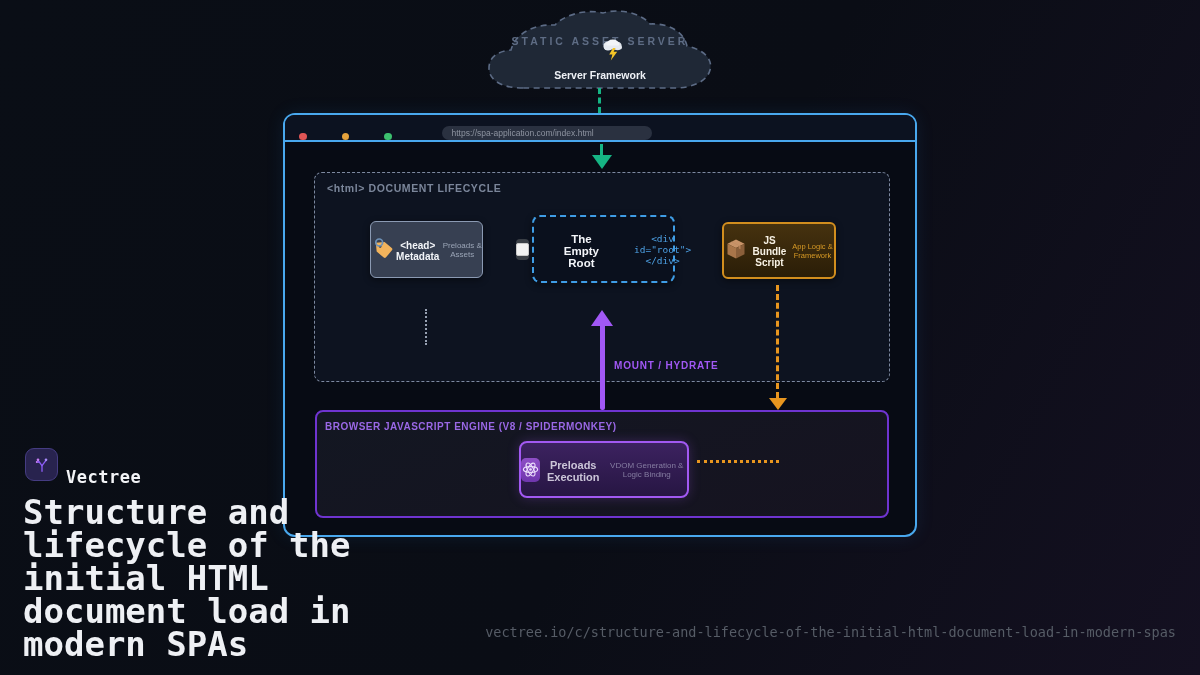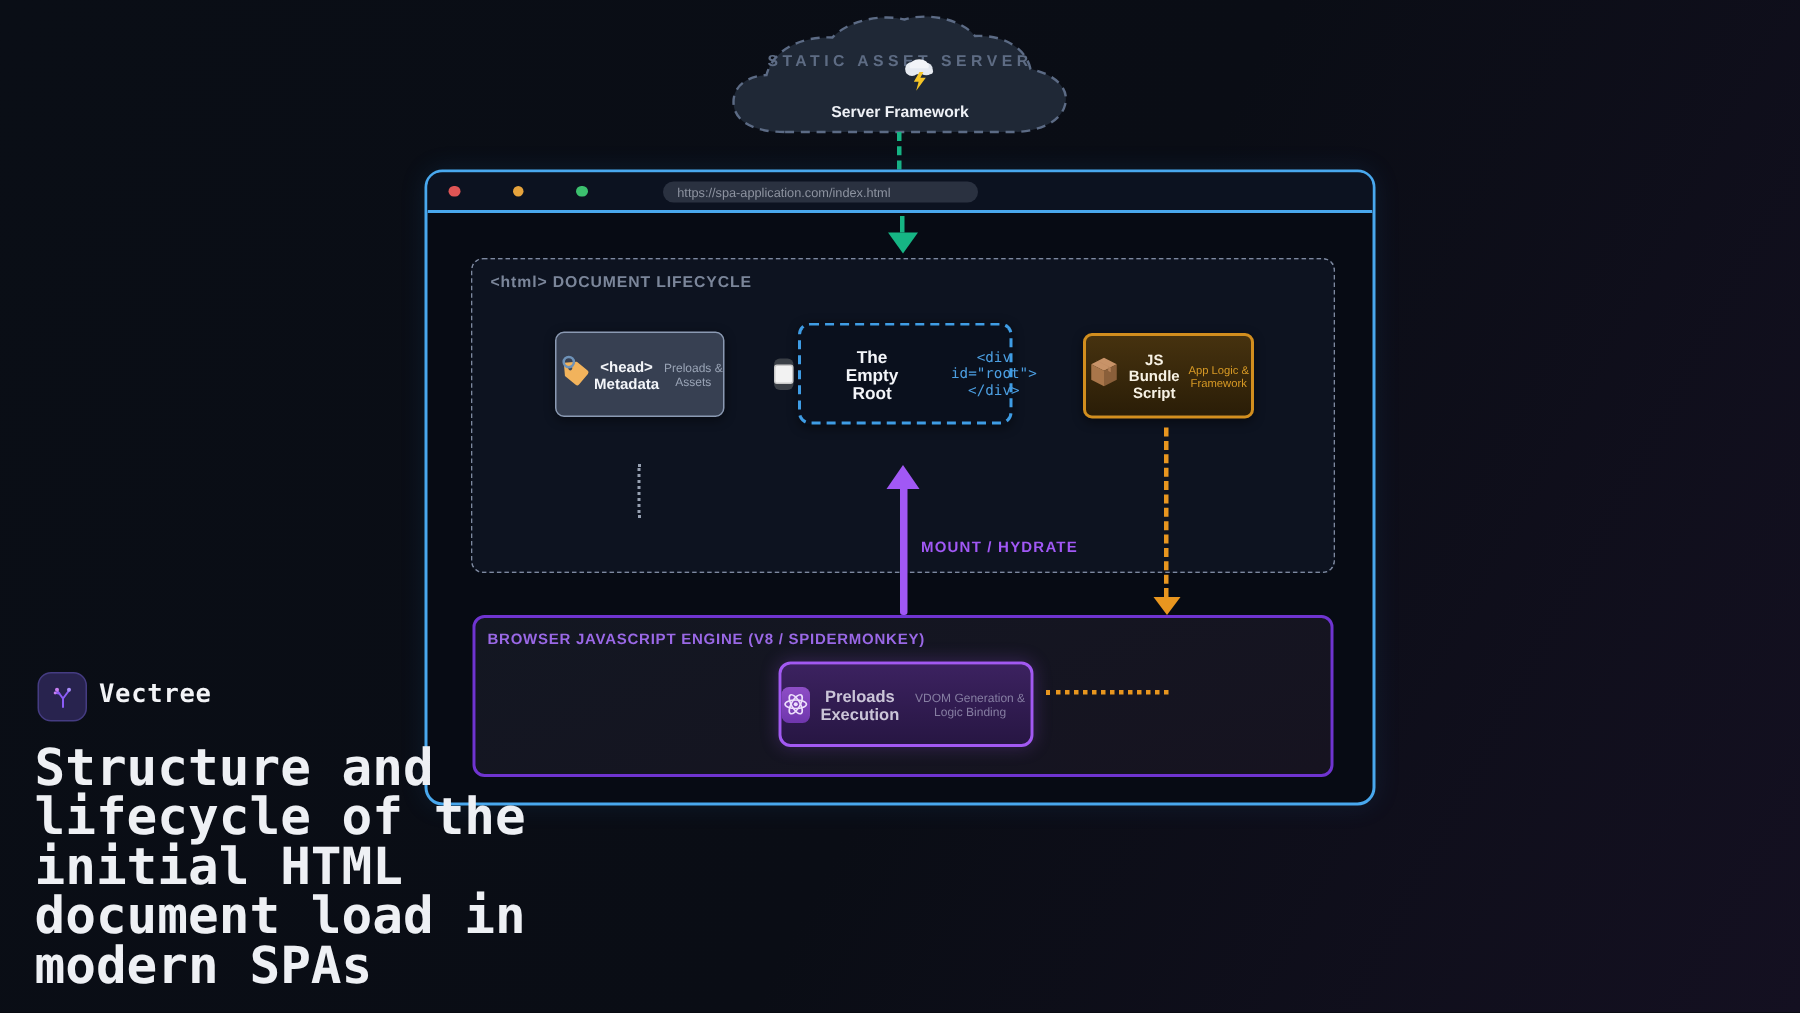--- a/index.html
+++ b/index.html
@@ -33,21 +33,21 @@
     border-left:11px solid transparent; border-right:11px solid transparent;
     border-bottom:16px solid #a158f5; }
   .mount-label { position:absolute; font-size:10px; font-weight:bold;
     letter-spacing:0.8px; color:#a158f5;text-align:center; }
   
   .browser { position:absolute; left:283px; top:113px; width:634px; height:424px;
     border:2.5px solid #49a8ee; border-radius:12px; background:#070b14;
     box-shadow:0 0 18px rgba(40,120,200,0.12); }
   .chrome { position:absolute; left:0; top:0; width:100%; height:27px;
     background:#0c1220; border-bottom:2.5px solid #49a8ee;
-    border-radius:9px 9px 0 0; display:flex; align-items:center;gap:28px; }
+    border-radius:9px 9px 0 0; display:flex; align-items:flex-end;gap:28px; }
   .dot { width:7.5px; height:7.5px; border-radius:50%; margin-left:7px; }
   .dot.r { background:#e05555; margin-left:14px; }
   .dot.y { background:#e6a33c; }
   .dot.g { background:#3cc06e; }
   .urlbar { margin-left:22px; width:210px; height:14px; border-radius:7px;
     background:#2a3140; color:#8d93a0; font-size:8.5px; line-height:14px;
     padding-left:10px; overflow:hidden; white-space:nowrap; }
   
   .docbox { position:absolute; left:29px; top:57px; width:576px; height:210px;
     border:1.6px dashed #7d89a0; border-radius:8px; background:#0d1320; }
@@ -87,21 +87,21 @@
     display:flex; align-items:center; justify-content:center; }
   .sq-btn-icon div { width:13px; height:13px; background:#f2f2f2;
     border:1px solid #c9c9c9; border-radius:2px; }
   .atom-wrap { width:24px; height:24px; border-radius:5px;
     background:linear-gradient(180deg,#8e4ec6,#6f36ad);
     display:flex; align-items:center; justify-content:center; }
   
   .logo { position:absolute; left:25px; top:448px; width:33px; height:33px;
     border-radius:9px; background:#28234e; border:1px solid #453c82;
     display:flex; align-items:center; justify-content:center; }
-  .brand-name { position:absolute; left:66px; top:453px; font-size:17px;
+  .brand-name { position:absolute; left:66px; top:467px; font-size:17px;
     font-weight:bold; letter-spacing:0.5px; color:#f2f3f6;
     font-family:"DejaVu Sans Mono", monospace;text-align:right; }
   .big-title { position:absolute; left:23px; top:496px; font-size:34px;
     font-weight:bold; line-height:33px; color:#eef0f4; white-space:pre-line;
     font-family:"DejaVu Sans Mono", monospace; }
   .footer-url { position:absolute; right:24px; top:624px; font-size:13.5px;
     color:#565c66; font-family:"DejaVu Sans Mono", monospace; }
 </style>
 </head>
 <body>
@@ -225,14 +225,15 @@
     </svg>
   </div>
   <div class="brand-name">Vectree</div>
 
   <h1 class="big-title">Structure and
 lifecycle of the
 initial HTML
 document load in
 modern SPAs</h1>
 
+  <div class="footer-url">vectree.io/c/structure-and-lifecycle-of-the-initial-html-document-load-in-modern-spas</div>
 
 </div>
 
 </body></html>

